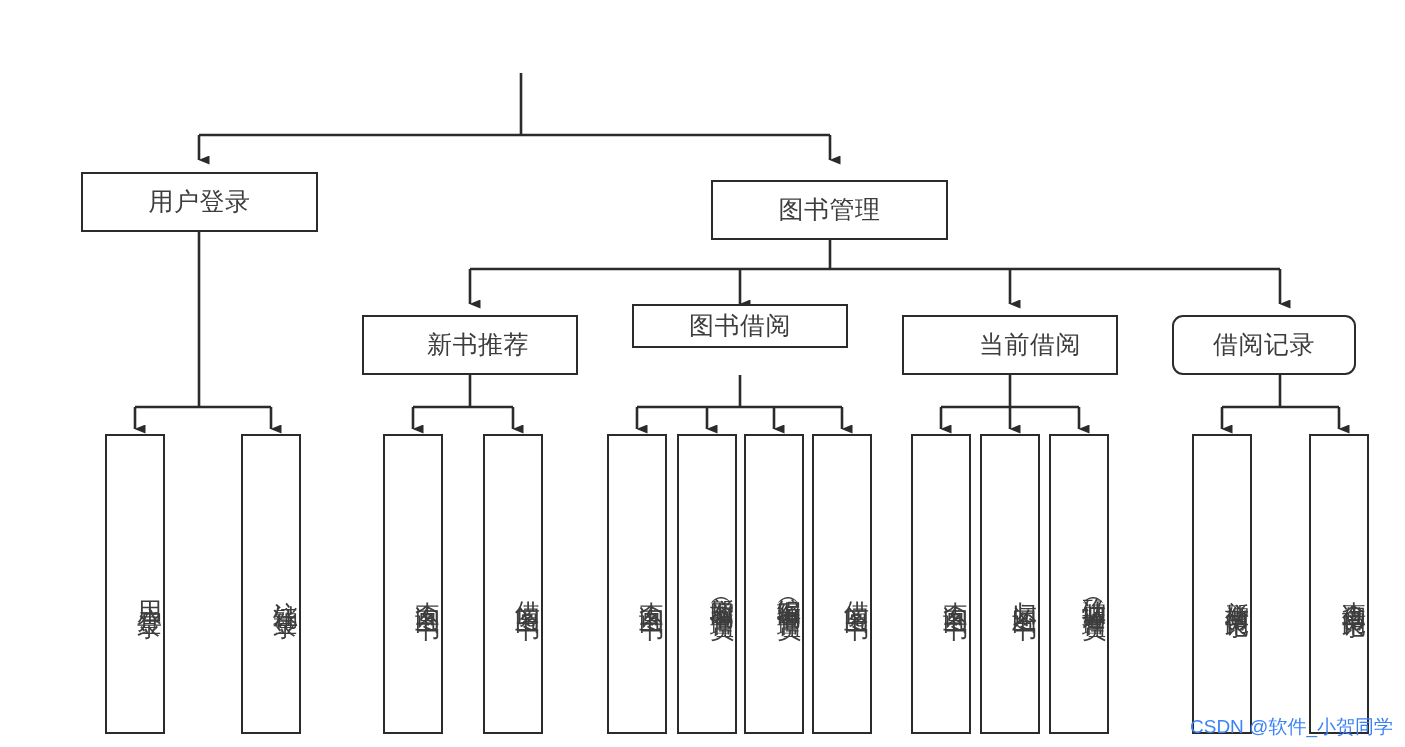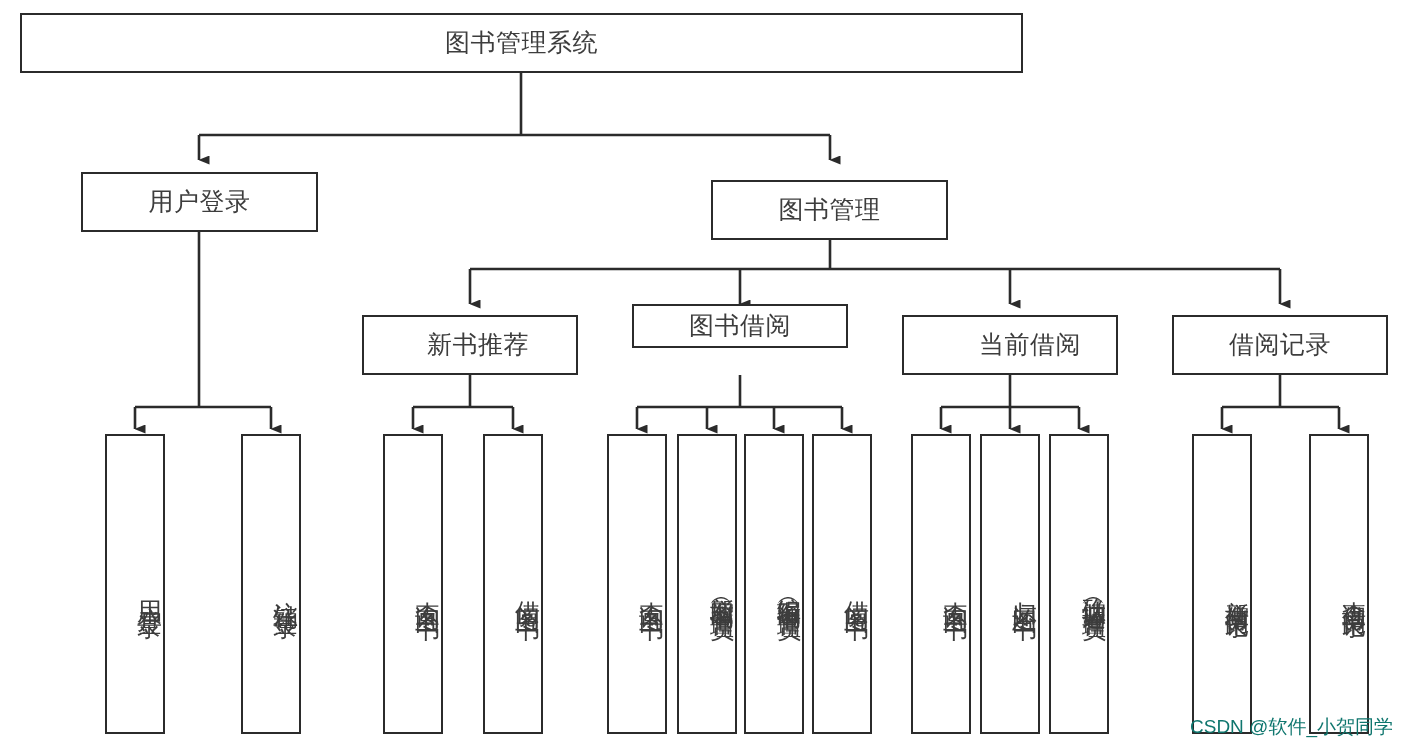--- a/index.html
+++ b/index.html
@@ -57,21 +57,21 @@
   }
   .node-v.tall-text {
     font-size: 24px;
     letter-spacing: 3px;
   }
   .watermark {
     position: absolute;
     left: 1190px;
     top: 714px;
     font-size: 19px;
-    color: #0f766e;
+    color: #3b82f6;
     white-space: nowrap;
     font-family: "Liberation Sans", "DejaVu Sans", sans-serif;
   }
 </style>
 </head>
 <body>
 
 <div id="diagram-root">
 
   <svg id="diagram-svg" viewBox="0 0 1405 747" xmlns="http://www.w3.org/2000/svg">
@@ -117,29 +117,28 @@
       <path d="M1010,407 L1010,429" marker-end="url(#arrowhead)"></path>
       <path d="M1079,407 L1079,429" marker-end="url(#arrowhead)"></path>
 
       <path d="M1280,375 L1280,407"></path>
       <path d="M1222,407 L1339,407"></path>
       <path d="M1222,407 L1222,429" marker-end="url(#arrowhead)"></path>
       <path d="M1339,407 L1339,429" marker-end="url(#arrowhead)"></path>
     </g>
   </svg>
 
-  <div class="node node-root" style="left:20px; top:13px; width:1003px; height:60px;">图书管理系统</div>
 
   <div class="node node-h" style="left:81px; top:172px; width:237px; height:60px;">用户登录</div>
   <div class="node node-h" style="left:711px; top:180px; width:237px; height:60px;">图书管理</div>
 
   <div class="node node-h" style="left:362px; top:315px; width:216px; height:60px;padding-left:16px;">新书推荐</div>
   <div class="node node-h" style="left:632px; top:304px; width:216px; height:44px;">图书借阅</div>
   <div class="node node-h" style="left:902px; top:315px; width:216px; height:60px;padding-left:40px;">当前借阅</div>
-  <div class="node node-h" style="left:1172px; top:315px; width:216px; height:60px;">借阅记录</div>
+  <div class="node node-h" style="left:1172px; top:315px; width:184px; height:60px;border-radius:11px;">借阅记录</div>
 
   <div class="node node-v" style="left:105px; top:434px; width:60px; height:300px;">用户登录</div>
   <div class="node node-v" style="left:241px; top:434px; width:60px; height:300px;">注销登录</div>
 
   <div class="node node-v" style="left:383px; top:434px; width:60px; height:300px;">查询图书</div>
   <div class="node node-v" style="left:483px; top:434px; width:60px; height:300px;">借阅图书</div>
 
   <div class="node node-v" style="left:607px; top:434px; width:60px; height:300px;">查询图书</div>
   <div class="node node-v tall-text" style="left:677px; top:434px; width:60px; height:300px;">新增图书（管理员）</div>
   <div class="node node-v tall-text" style="left:744px; top:434px; width:60px; height:300px;">编辑图书（管理员）</div>

